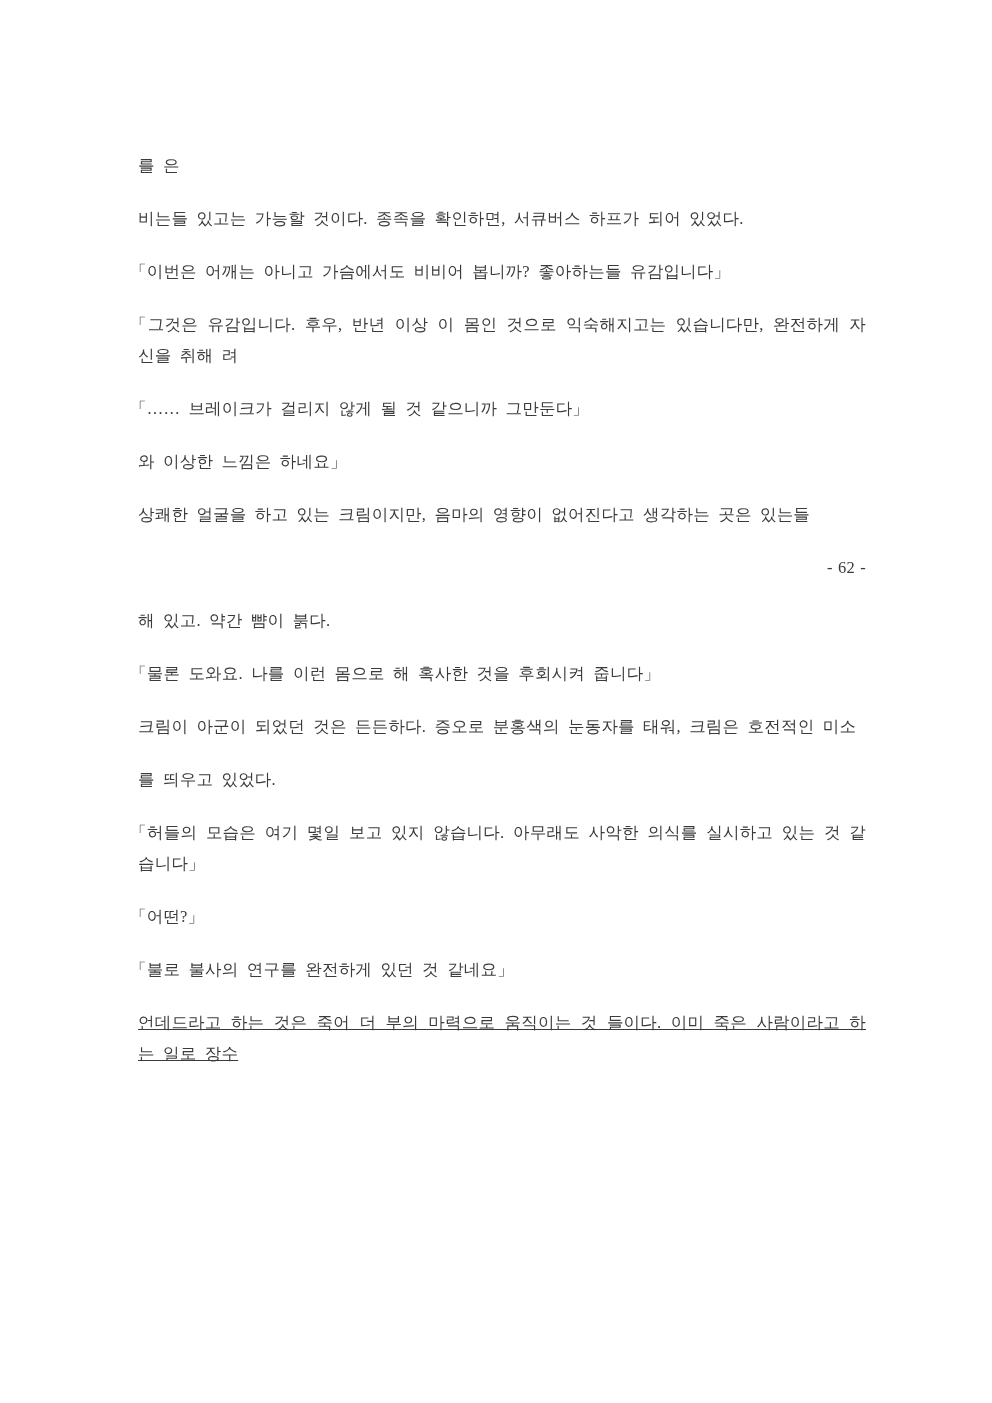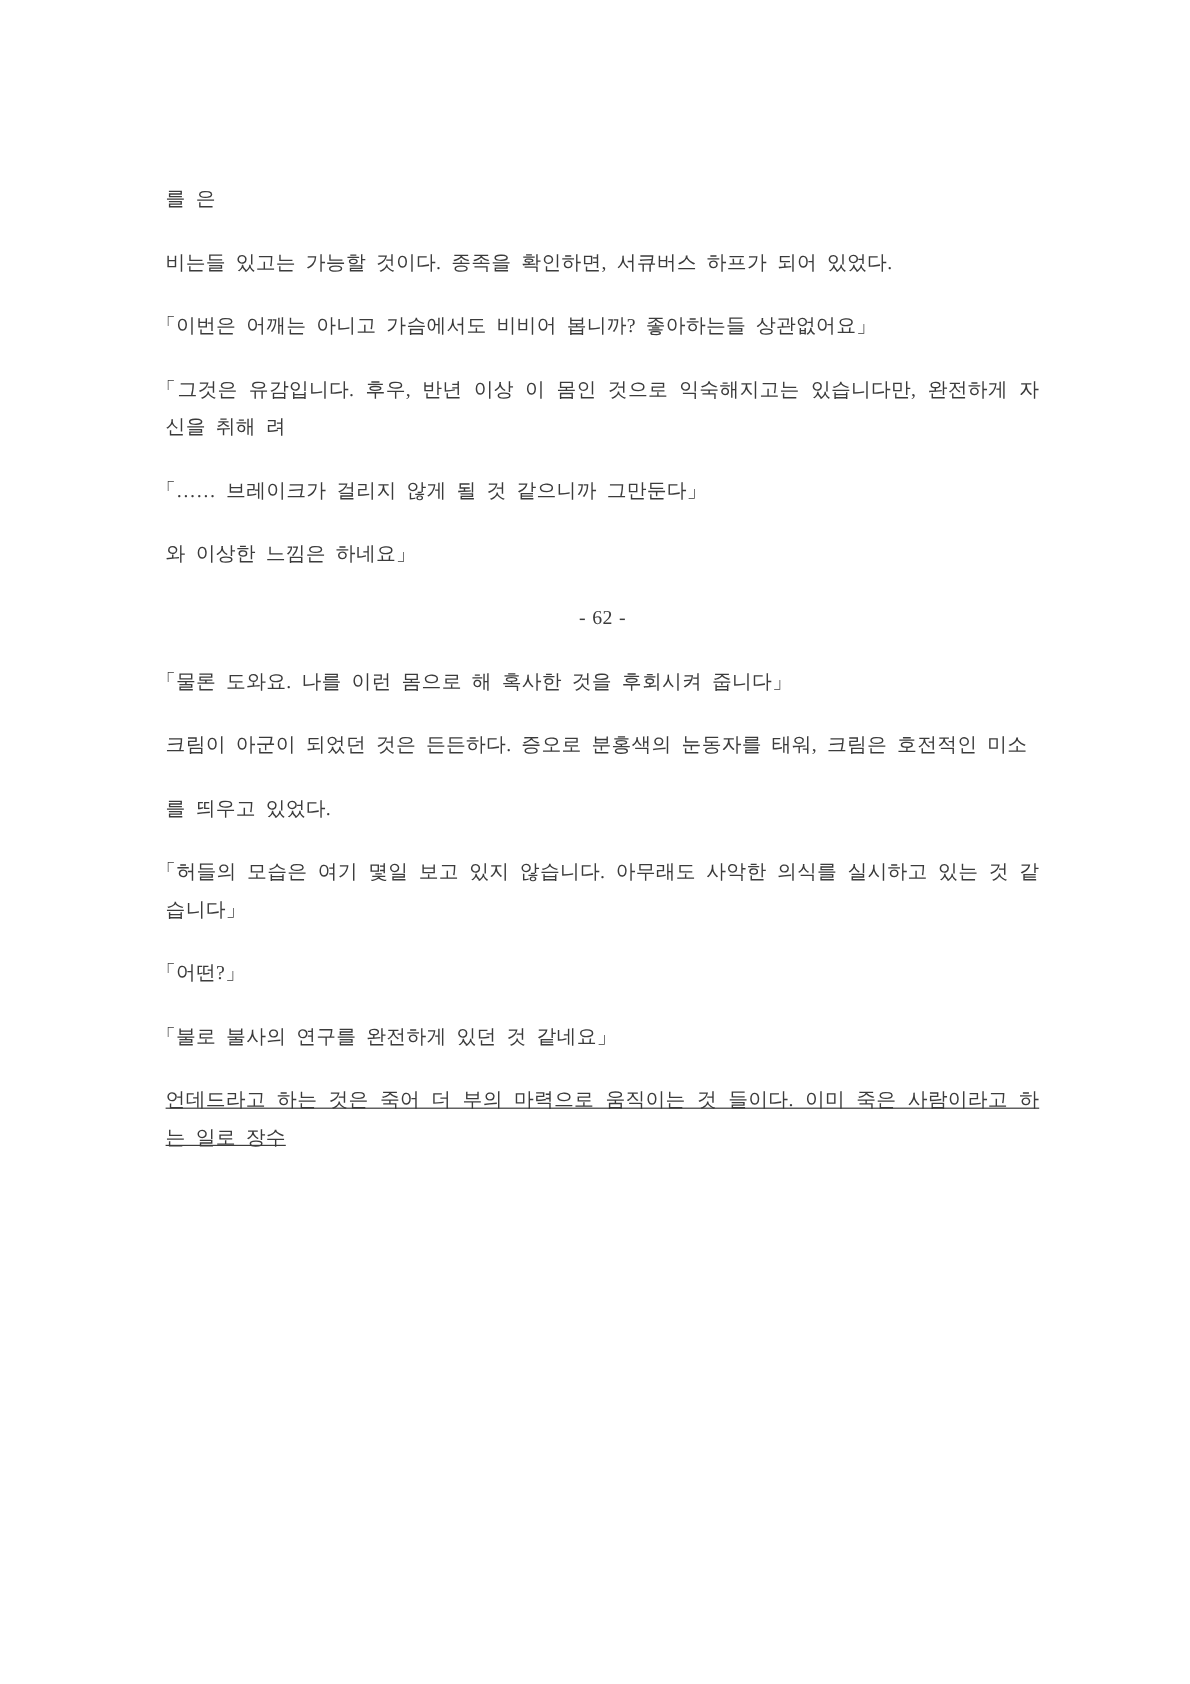--- a/index.html
+++ b/index.html
@@ -34,40 +34,42 @@
     line-height: 31px;
     color: #3b3b3b;
     text-align: justify;
     word-spacing: 4px;
     letter-spacing: 0.2px;
   }
   .content p.quote {
     text-indent: -8px;
   }
   .content p.page-number {
-    text-align: center;
+    text-align: right;
     word-spacing: 1px;
   }
   .content p:last-child {
     margin-bottom: 0;
     text-decoration: underline;
   }
 </style>
 </head>
 <body>
 
 <div class="page">
   <div class="content">
     <p>를 은</p>
     <p>비는들 있고는 가능할 것이다. 종족을 확인하면, 서큐버스 하프가 되어 있었다.</p>
-    <p class="quote">「이번은 어깨는 아니고 가슴에서도 비비어 봅니까? 좋아하는들 상관없어요」</p>
+    <p class="quote">「이번은 어깨는 아니고 가슴에서도 비비어 봅니까? 좋아하는들 유감입니다」</p>
     <p class="quote">「그것은 유감입니다. 후우, 반년 이상 이 몸인 것으로 익숙해지고는 있습니다만, 완전하게 자신을 취해 려</p>
     <p class="quote">「…… 브레이크가 걸리지 않게 될 것 같으니까 그만둔다」</p>
     <p>와 이상한 느낌은 하네요」</p>
+    <p>상쾌한 얼굴을 하고 있는 크림이지만, 음마의 영향이 없어진다고 생각하는 곳은 있는들</p>
     <p class="page-number">- 62 -</p>
+    <p>해 있고. 약간 뺨이 붉다.</p>
     <p class="quote">「물론 도와요. 나를 이런 몸으로 해 혹사한 것을 후회시켜 줍니다」</p>
     <p>크림이 아군이 되었던 것은 든든하다. 증오로 분홍색의 눈동자를 태워, 크림은 호전적인 미소</p>
     <p>를 띄우고 있었다.</p>
     <p class="quote">「허들의 모습은 여기 몇일 보고 있지 않습니다. 아무래도 사악한 의식를 실시하고 있는 것 같습니다」</p>
     <p class="quote">「어떤?」</p>
     <p class="quote">「불로 불사의 연구를 완전하게 있던 것 같네요」</p>
     <p>언데드라고 하는 것은 죽어 더 부의 마력으로 움직이는 것 들이다. 이미 죽은 사람이라고 하는 일로 장수</p>
   </div>
 </div>
 

